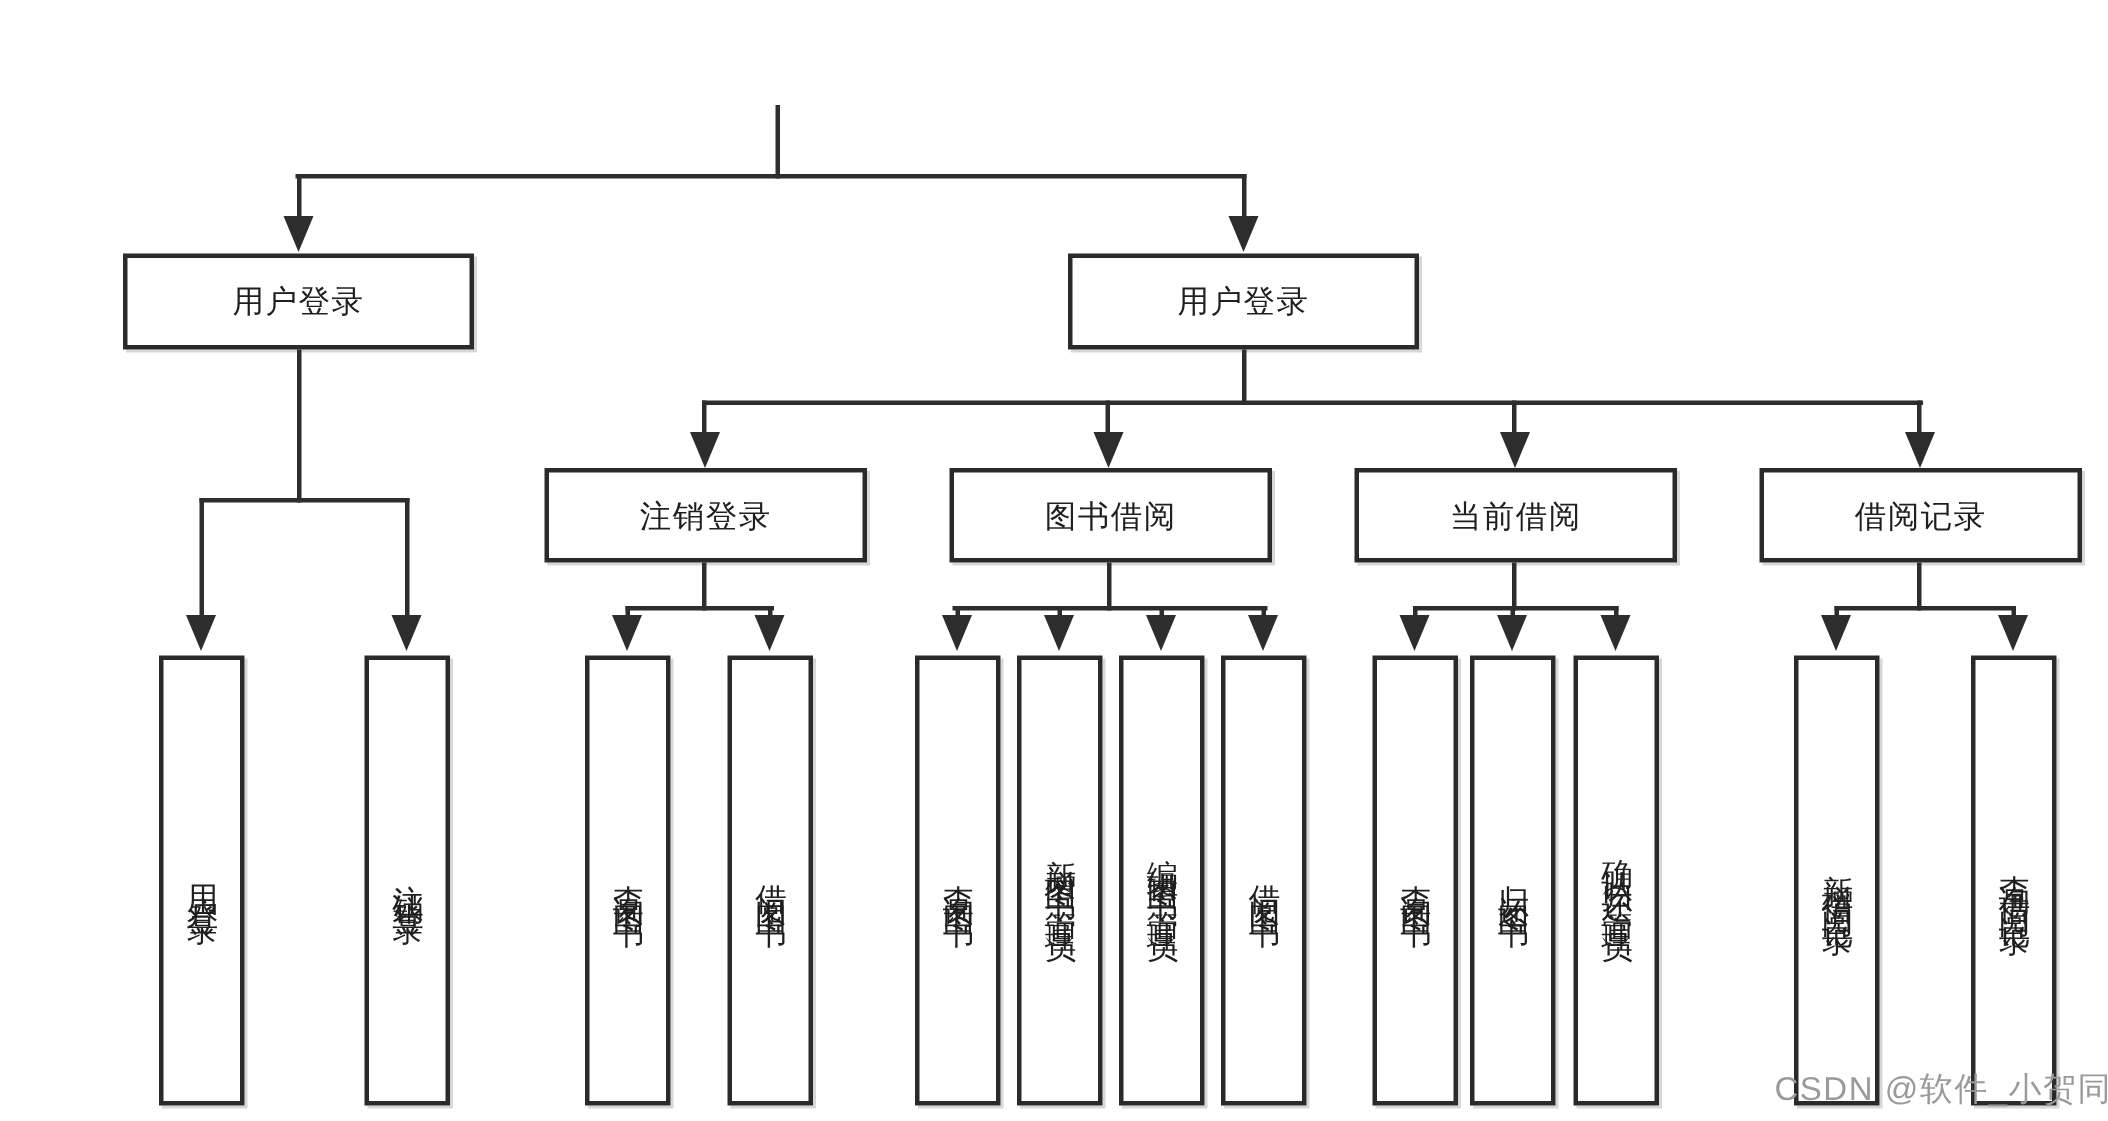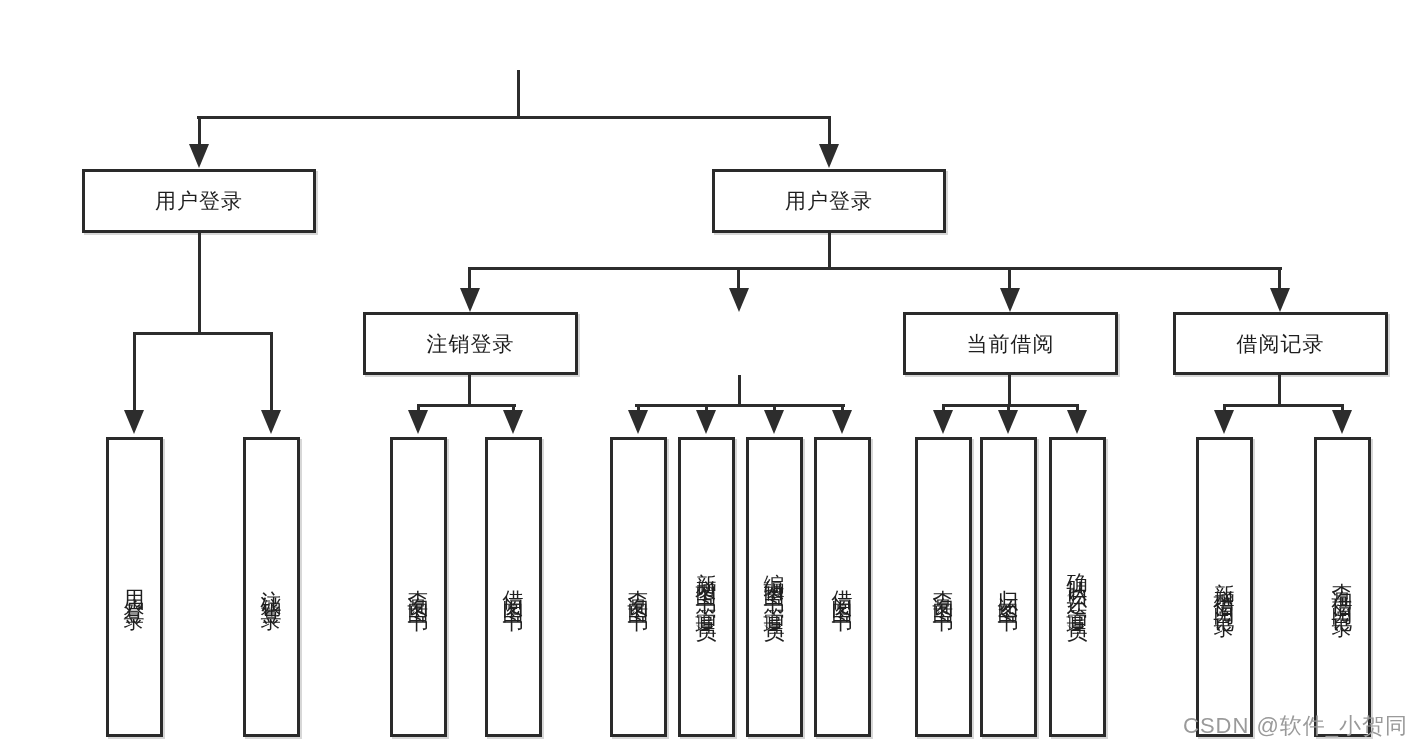--- a/index.html
+++ b/index.html
@@ -67,20 +67,23 @@
   <div class="vline" style="left:737px;top:267px;height:24px;"></div>
   <div class="vline" style="left:1008px;top:267px;height:24px;"></div>
   <div class="vline" style="left:1278px;top:267px;height:24px;"></div>
   <div class="arrow" style="left:460px;top:288px;"></div>
   <div class="arrow" style="left:729px;top:288px;"></div>
   <div class="arrow" style="left:1000px;top:288px;"></div>
   <div class="arrow" style="left:1270px;top:288px;"></div>
 
   <div class="node" style="left:363px;top:312px;width:215px;height:63px;">
     <span class="node-label">注销登录</span>
+  </div>
+  <div class="node" style="left:633px;top:312px;width:215px;height:63px;">
+    <span class="node-label">图书借阅</span>
   </div>
   <div class="node" style="left:903px;top:312px;width:215px;height:63px;">
     <span class="node-label">当前借阅</span>
   </div>
   <div class="node" style="left:1173px;top:312px;width:215px;height:63px;">
     <span class="node-label">借阅记录</span>
   </div>
 
   <div class="vline" style="left:468px;top:375px;height:32px;"></div>
   <div class="hline" style="left:417px;top:404px;width:99px;"></div>

